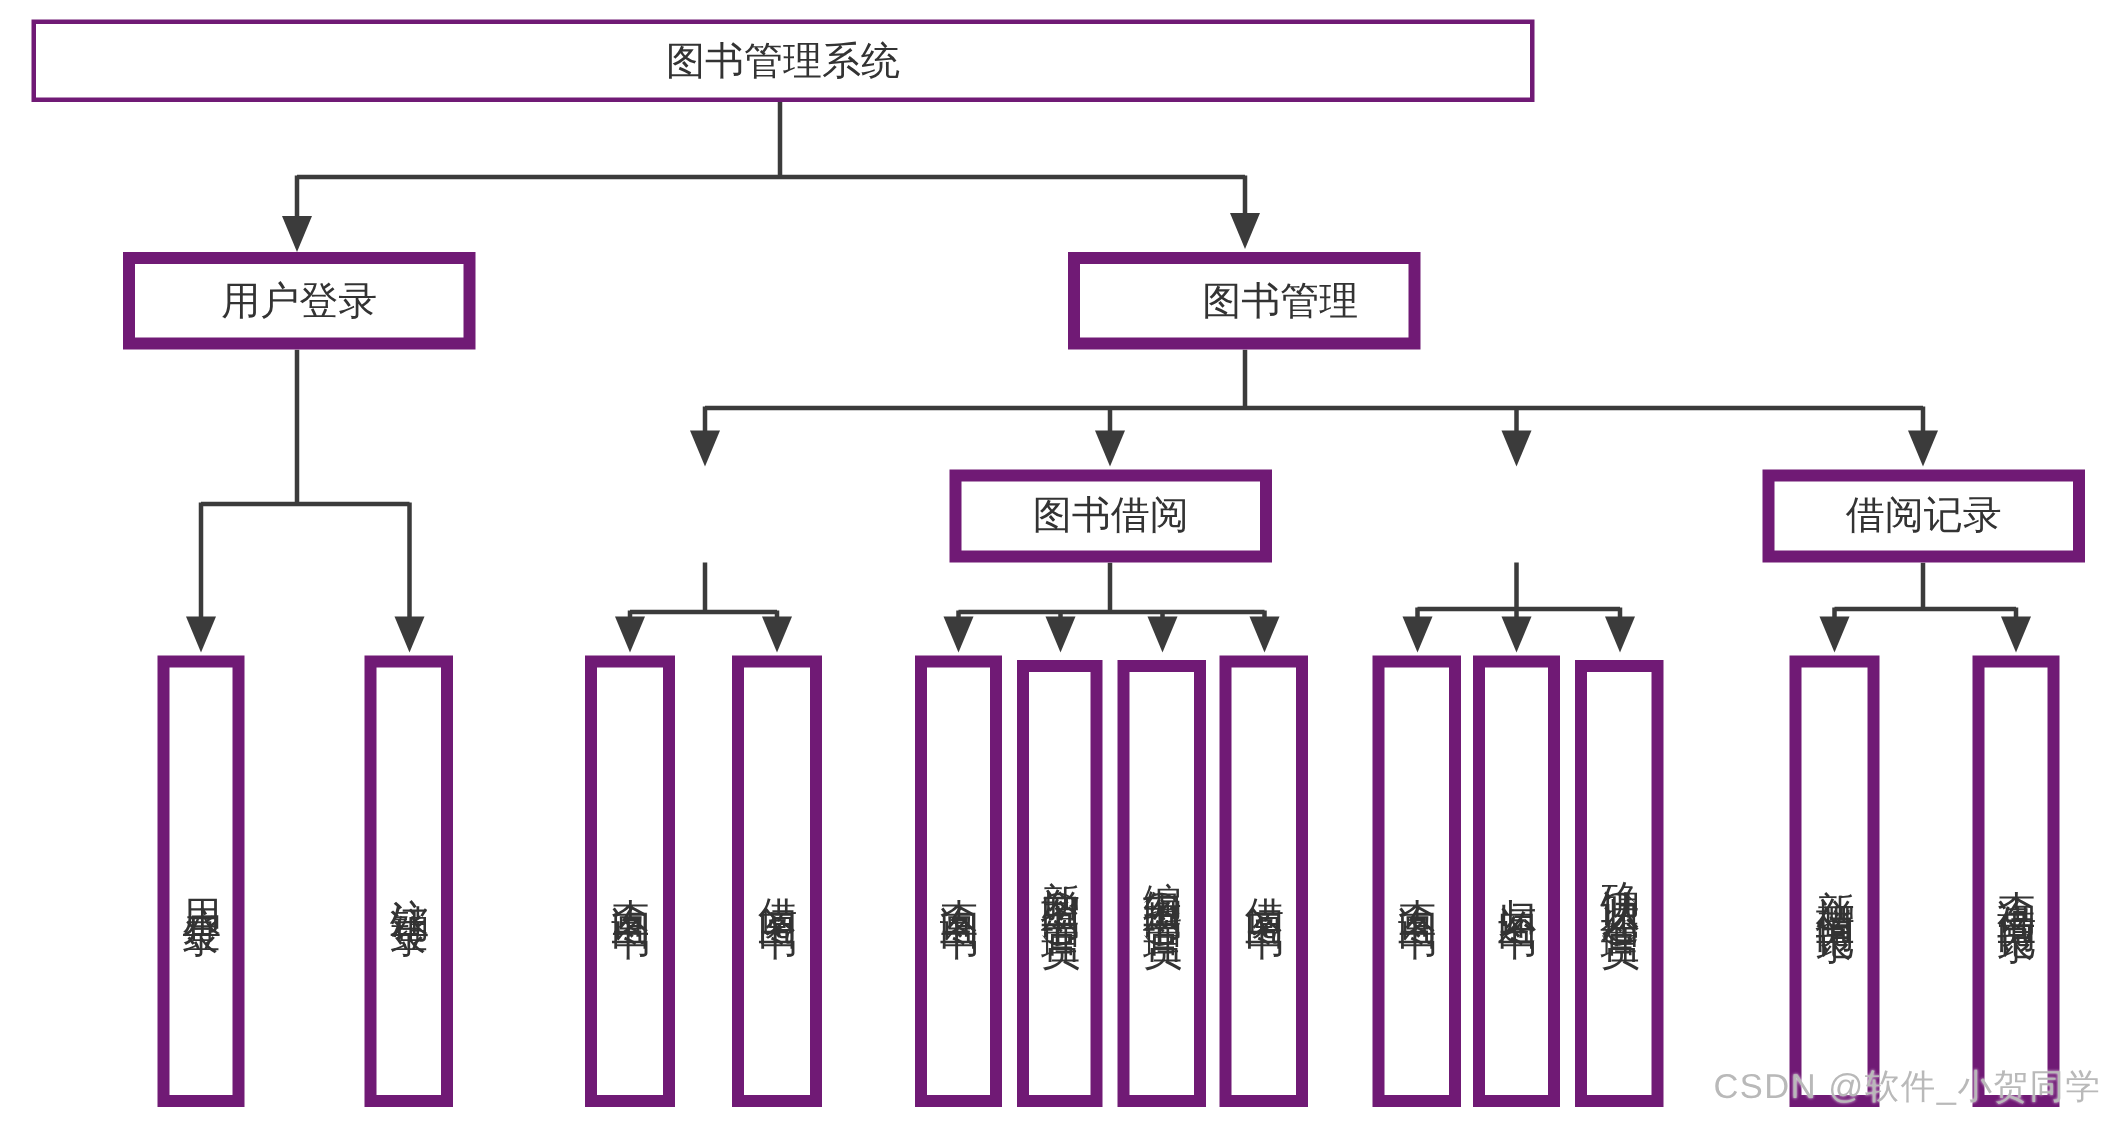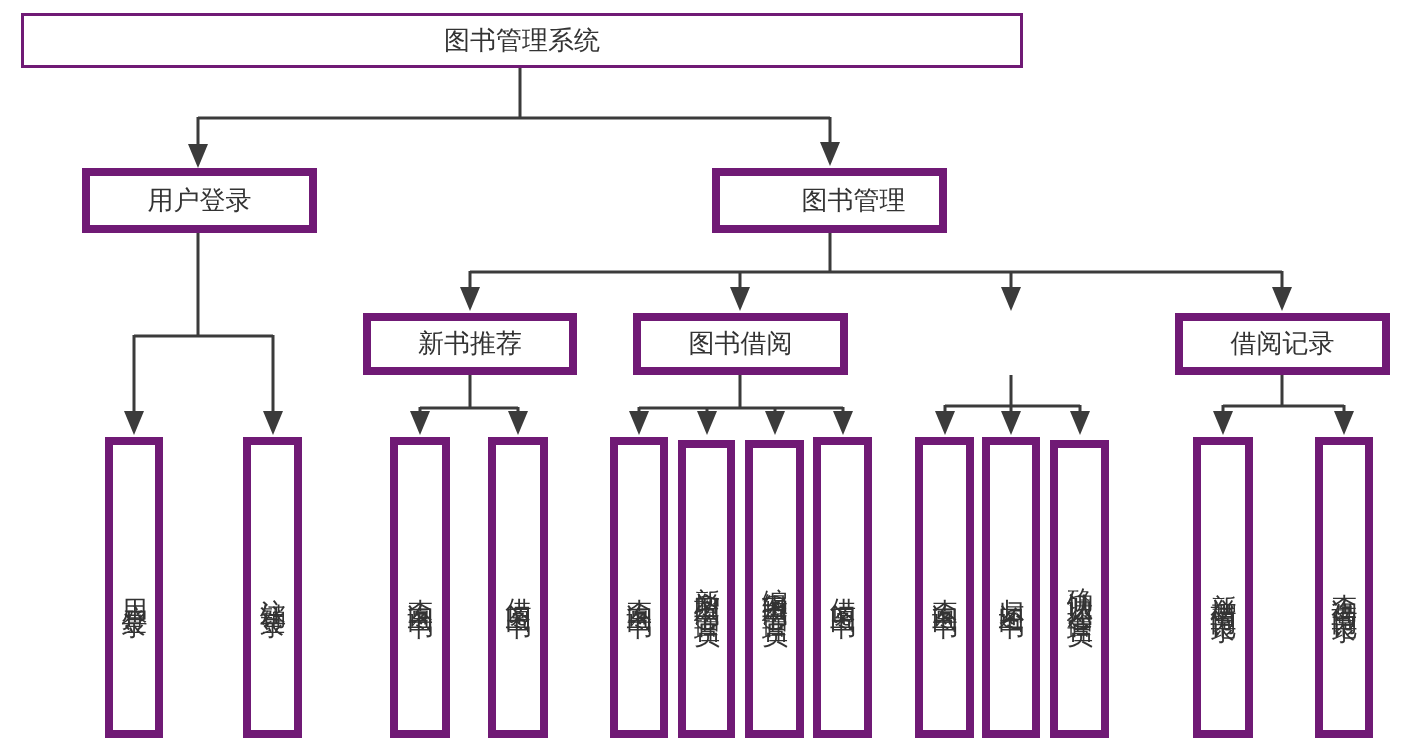--- a/index.html
+++ b/index.html
@@ -119,21 +119,20 @@
       <polygon points="1213,411 1233,411 1223,435"></polygon>
       <polygon points="1334,411 1354,411 1344,435"></polygon>
     </g>
   </svg>
 
   <div class="node root" style="left:21px; top:13px; width:1002px; height:55px;">图书管理系统</div>
 
   <div class="node" style="left:82px; top:168px; width:235px; height:65px;">用户登录</div>
   <div class="node" style="left:712px; top:168px; width:235px; height:65px;padding-left:48px;">图书管理</div>
 
-  <div class="node" style="left:363px; top:313px; width:214px; height:62px;">新书推荐</div>
   <div class="node" style="left:633px; top:313px; width:215px; height:62px;">图书借阅</div>
   <div class="node" style="left:1175px; top:313px; width:215px; height:62px;">借阅记录</div>
 
   <div class="node vbox" style="left:105px; top:437px; width:58px; height:301px;">用户登录</div>
   <div class="node vbox" style="left:243px; top:437px; width:59px; height:301px;">注销登录</div>
 
   <div class="node vbox" style="left:390px; top:437px; width:60px; height:301px;">查询图书</div>
   <div class="node vbox" style="left:488px; top:437px; width:60px; height:301px;">借阅图书</div>
 
   <div class="node vbox" style="left:610px; top:437px; width:58px; height:301px;">查询图书</div>
@@ -141,14 +140,15 @@
   <div class="node vbox" style="left:745px; top:440px; width:59px; height:298px;">编辑图书（管理员）</div>
   <div class="node vbox" style="left:813px; top:437px; width:59px; height:301px;">借阅图书</div>
 
   <div class="node vbox" style="left:915px; top:437px; width:59px; height:301px;">查询图书</div>
   <div class="node vbox" style="left:982px; top:437px; width:58px; height:301px;">归还图书</div>
   <div class="node vbox" style="left:1050px; top:440px; width:59px; height:298px;">确认归还（管理员）</div>
 
   <div class="node vbox" style="left:1193px; top:437px; width:60px; height:301px;">新增借阅记录</div>
   <div class="node vbox" style="left:1315px; top:437px; width:58px; height:301px;">查询借阅记录</div>
 
+  <div id="watermark">CSDN @软件_小贺同学</div>
 
 </div>
 
 </body></html>

